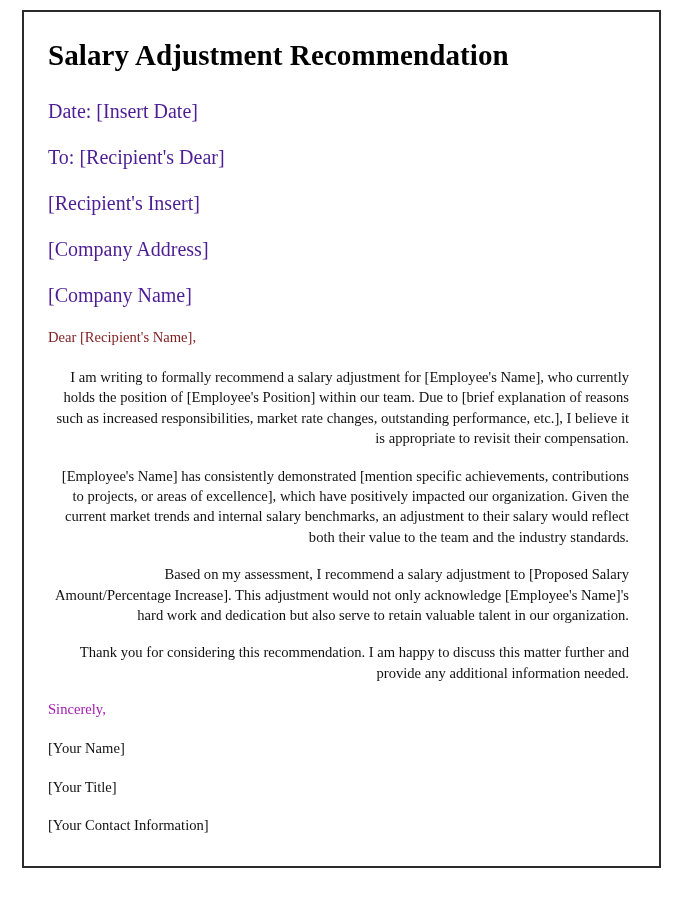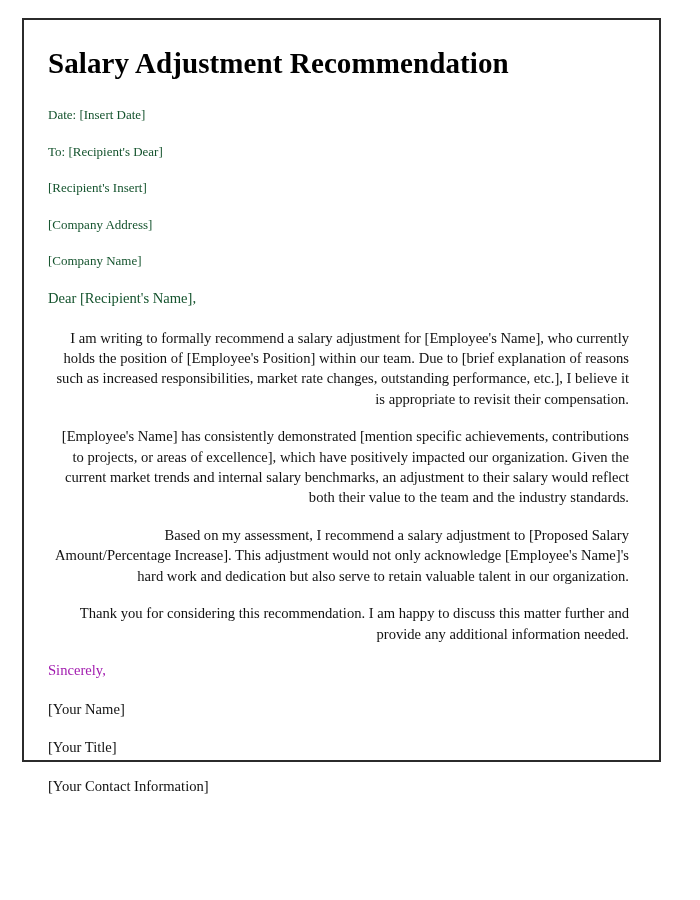--- a/index.html
+++ b/index.html
@@ -11,23 +11,23 @@
     width: 700px;
     height: 900px;
     overflow: hidden;
     font-family: "Liberation Serif", "DejaVu Serif", serif;
     color: #111111;
   }
 
   .page {
     position: absolute;
     left: 22px;
-    top: 18px;
+    top: 10px;
     width: 639px;
-    height: 744px;
+    height: 858px;
     box-sizing: border-box;
     border: 2px solid #2b2b2b;
     background: #ffffff;
   }
 
   .doc-body {
     padding: 26px 30px 0 24px;
     box-sizing: border-box;
     width: 100%;
   }
@@ -36,31 +36,31 @@
     font-family: "Liberation Serif", "DejaVu Serif", serif;
     font-size: 29px;
     font-weight: bold;
     line-height: 1.18;
     color: #000000;
     margin: 0 0 26px 0;
     letter-spacing: 0.1px;
   }
 
   .meta-line {
-    font-size: 13px;
+    font-size: 20px;
     line-height: 1.35;
     margin: 8px 0 19px 0;
-    color: #14532d;
+    color: #4c1d95;
   }
 
   .salutation {
     font-size: 14.6px;
     line-height: 1.35;
     margin: 0 0 19px 0;
-    color: #14532d;
+    color: #7f1d1d;
   }
 
   .para {
     font-size: 14.6px;
     line-height: 20.4px;
     margin: 0 0 17px 0;
     color: #111111;
     text-align: right;
     max-width: 583px;
   }

